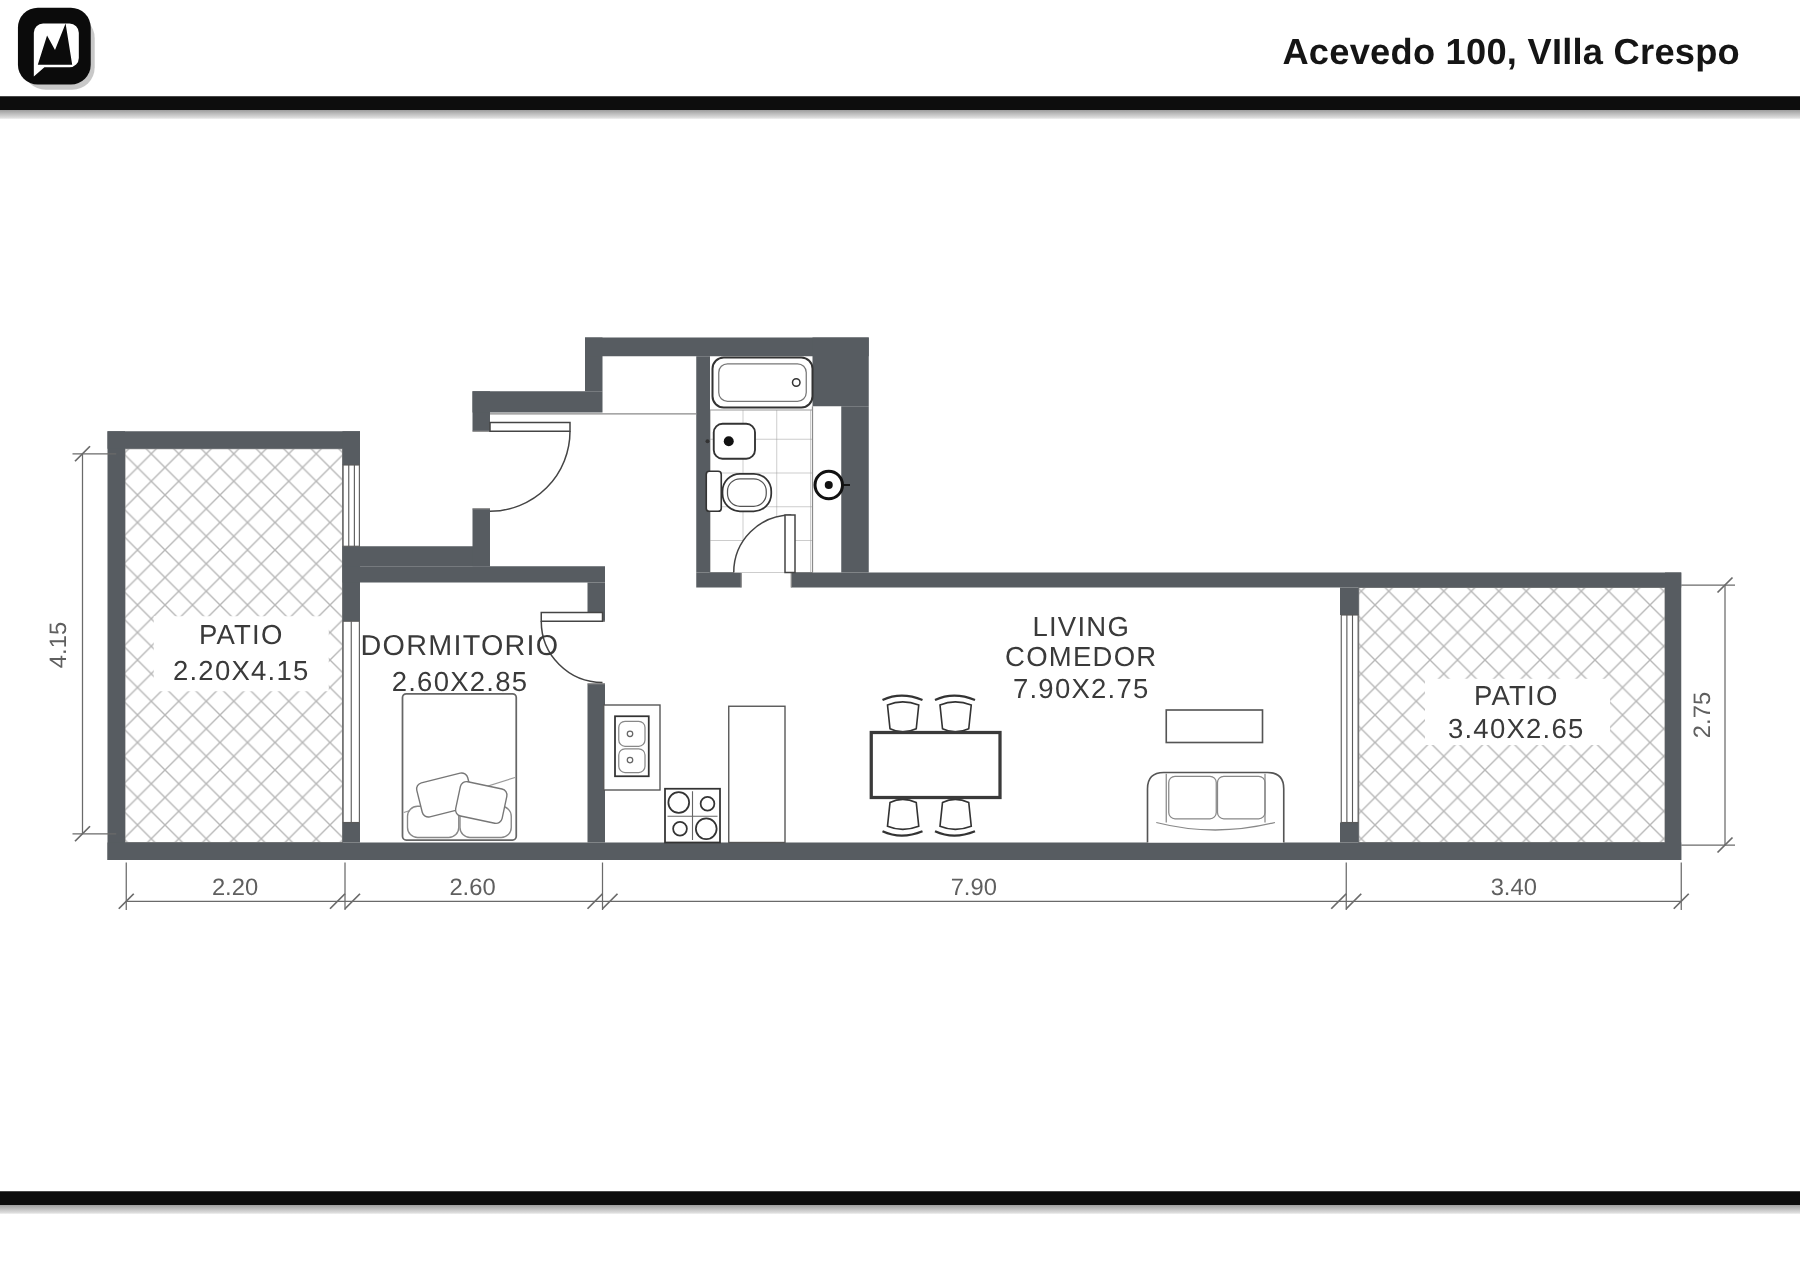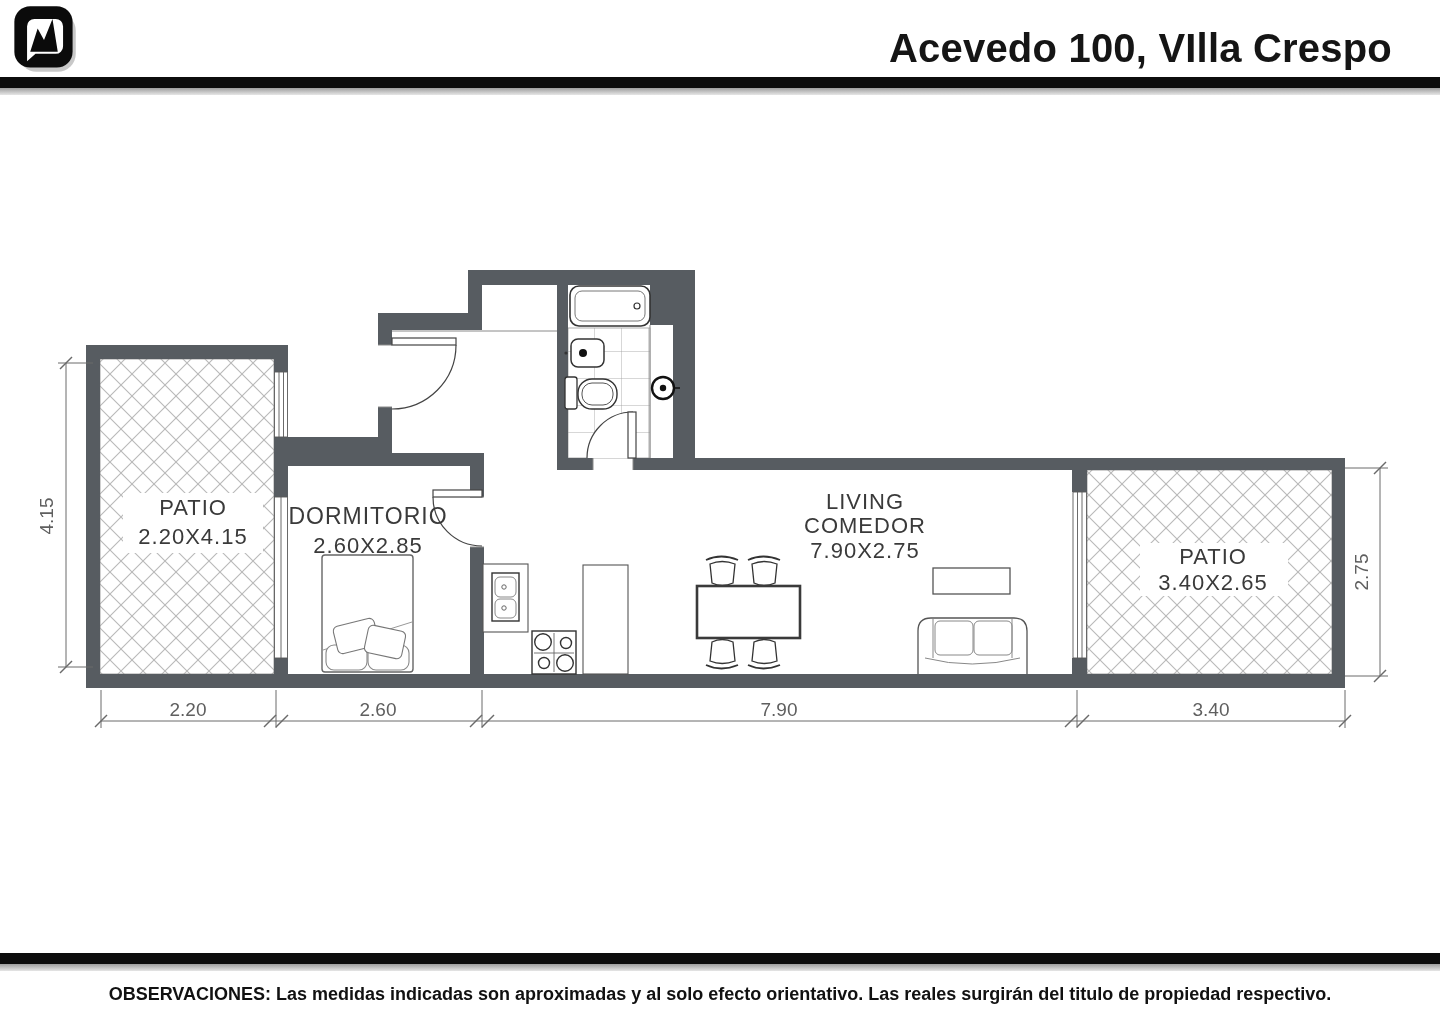--- a/index.html
+++ b/index.html
@@ -2,21 +2,21 @@
 <html><head>
 <meta charset="utf-8">
 <style>
   html,body{margin:0;padding:0;background:#ffffff;}
   #stage{
     position:relative;width:1440px;height:1015px;background:#ffffff;overflow:hidden;
     font-family:"Liberation Sans", sans-serif;
   }
   .hdr-title{
     position:absolute;top:26px;right:48px;width:900px;text-align:right;
-    font-size:40px;font-weight:bold;color:#151515;letter-spacing:0.2px;
+    font-size:29px;font-weight:bold;color:#151515;letter-spacing:0.2px;
   }
   .bar-black{position:absolute;left:0;width:1440px;height:11px;background:#0d0d0d;}
   .bar-gray{position:absolute;left:0;width:1440px;height:7px;
     background:linear-gradient(#9e9e9e,#e6e6e6);}
   #logo{position:absolute;left:10px;top:3px;}
   .ftr-text{
     position:absolute;top:984px;left:0;width:1440px;text-align:center;
     font-size:18px;font-weight:bold;color:#111;letter-spacing:0px;
   }
   svg text{font-family:"Liberation Sans", sans-serif;}
@@ -267,15 +267,14 @@
       <text x="865" y="509" font-size="22">LIVING</text>
       <text x="865" y="533" font-size="22">COMEDOR</text>
       <text x="865" y="558" font-size="22">7.90X2.75</text>
       <text x="1213" y="564" font-size="22">PATIO</text>
       <text x="1213" y="590" font-size="22">3.40X2.65</text>
     </g>
   </svg>
 
   <div class="bar-black" style="top:953px"></div>
   <div class="bar-gray" style="top:964px"></div>
-  <div class="ftr-text">OBSERVACIONES: Las medidas indicadas son aproximadas y al solo efecto orientativo. Las reales surgirán del titulo de propiedad respectivo.</div>
 
 </div>
 
 </body></html>

